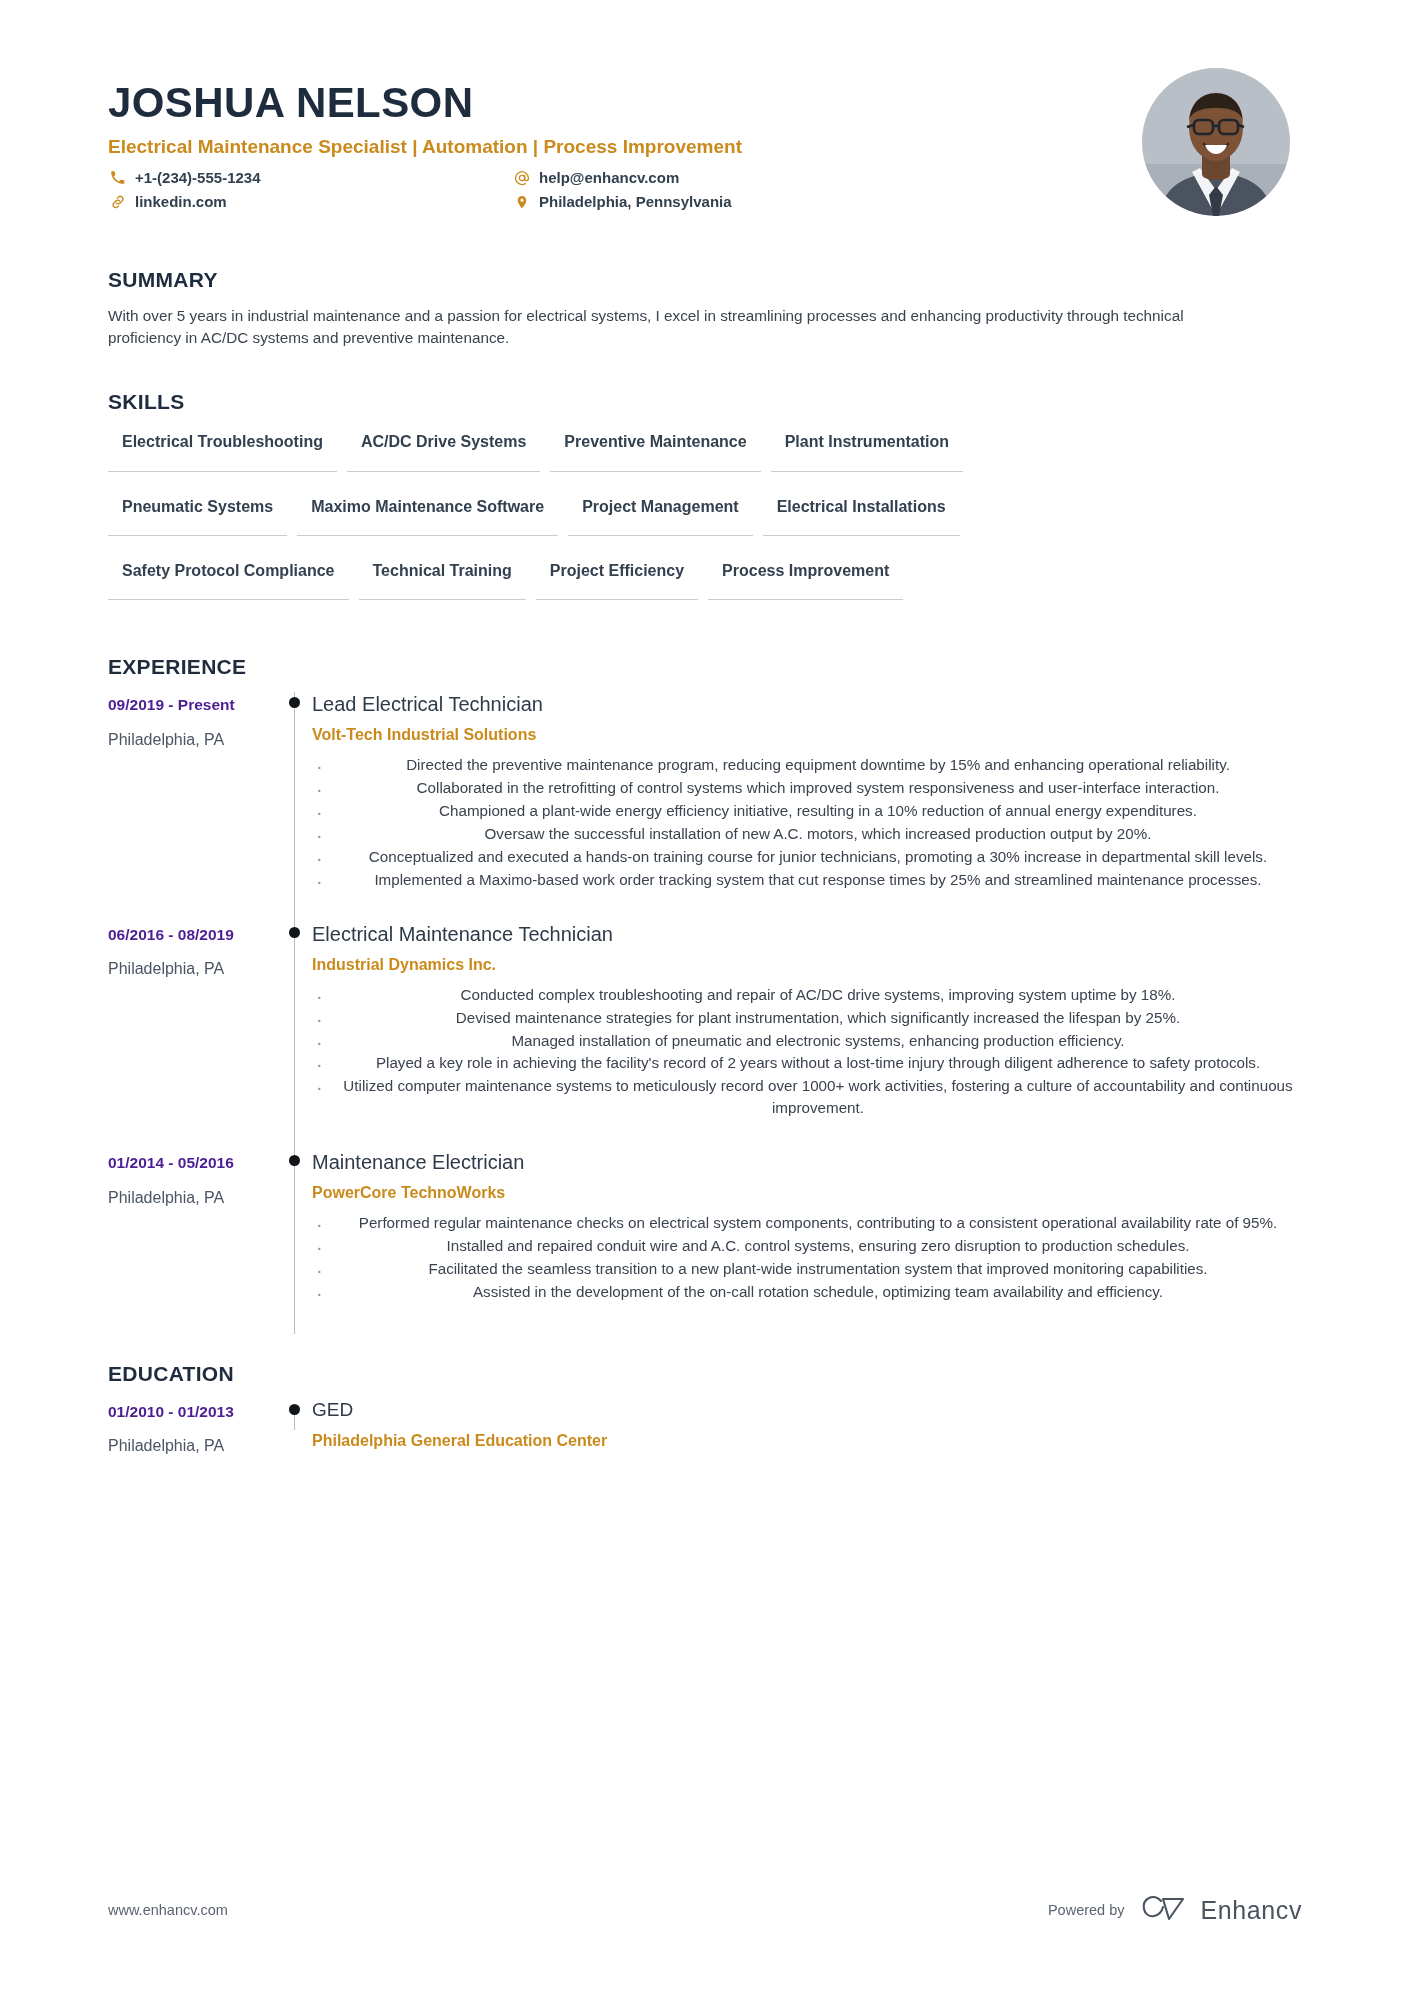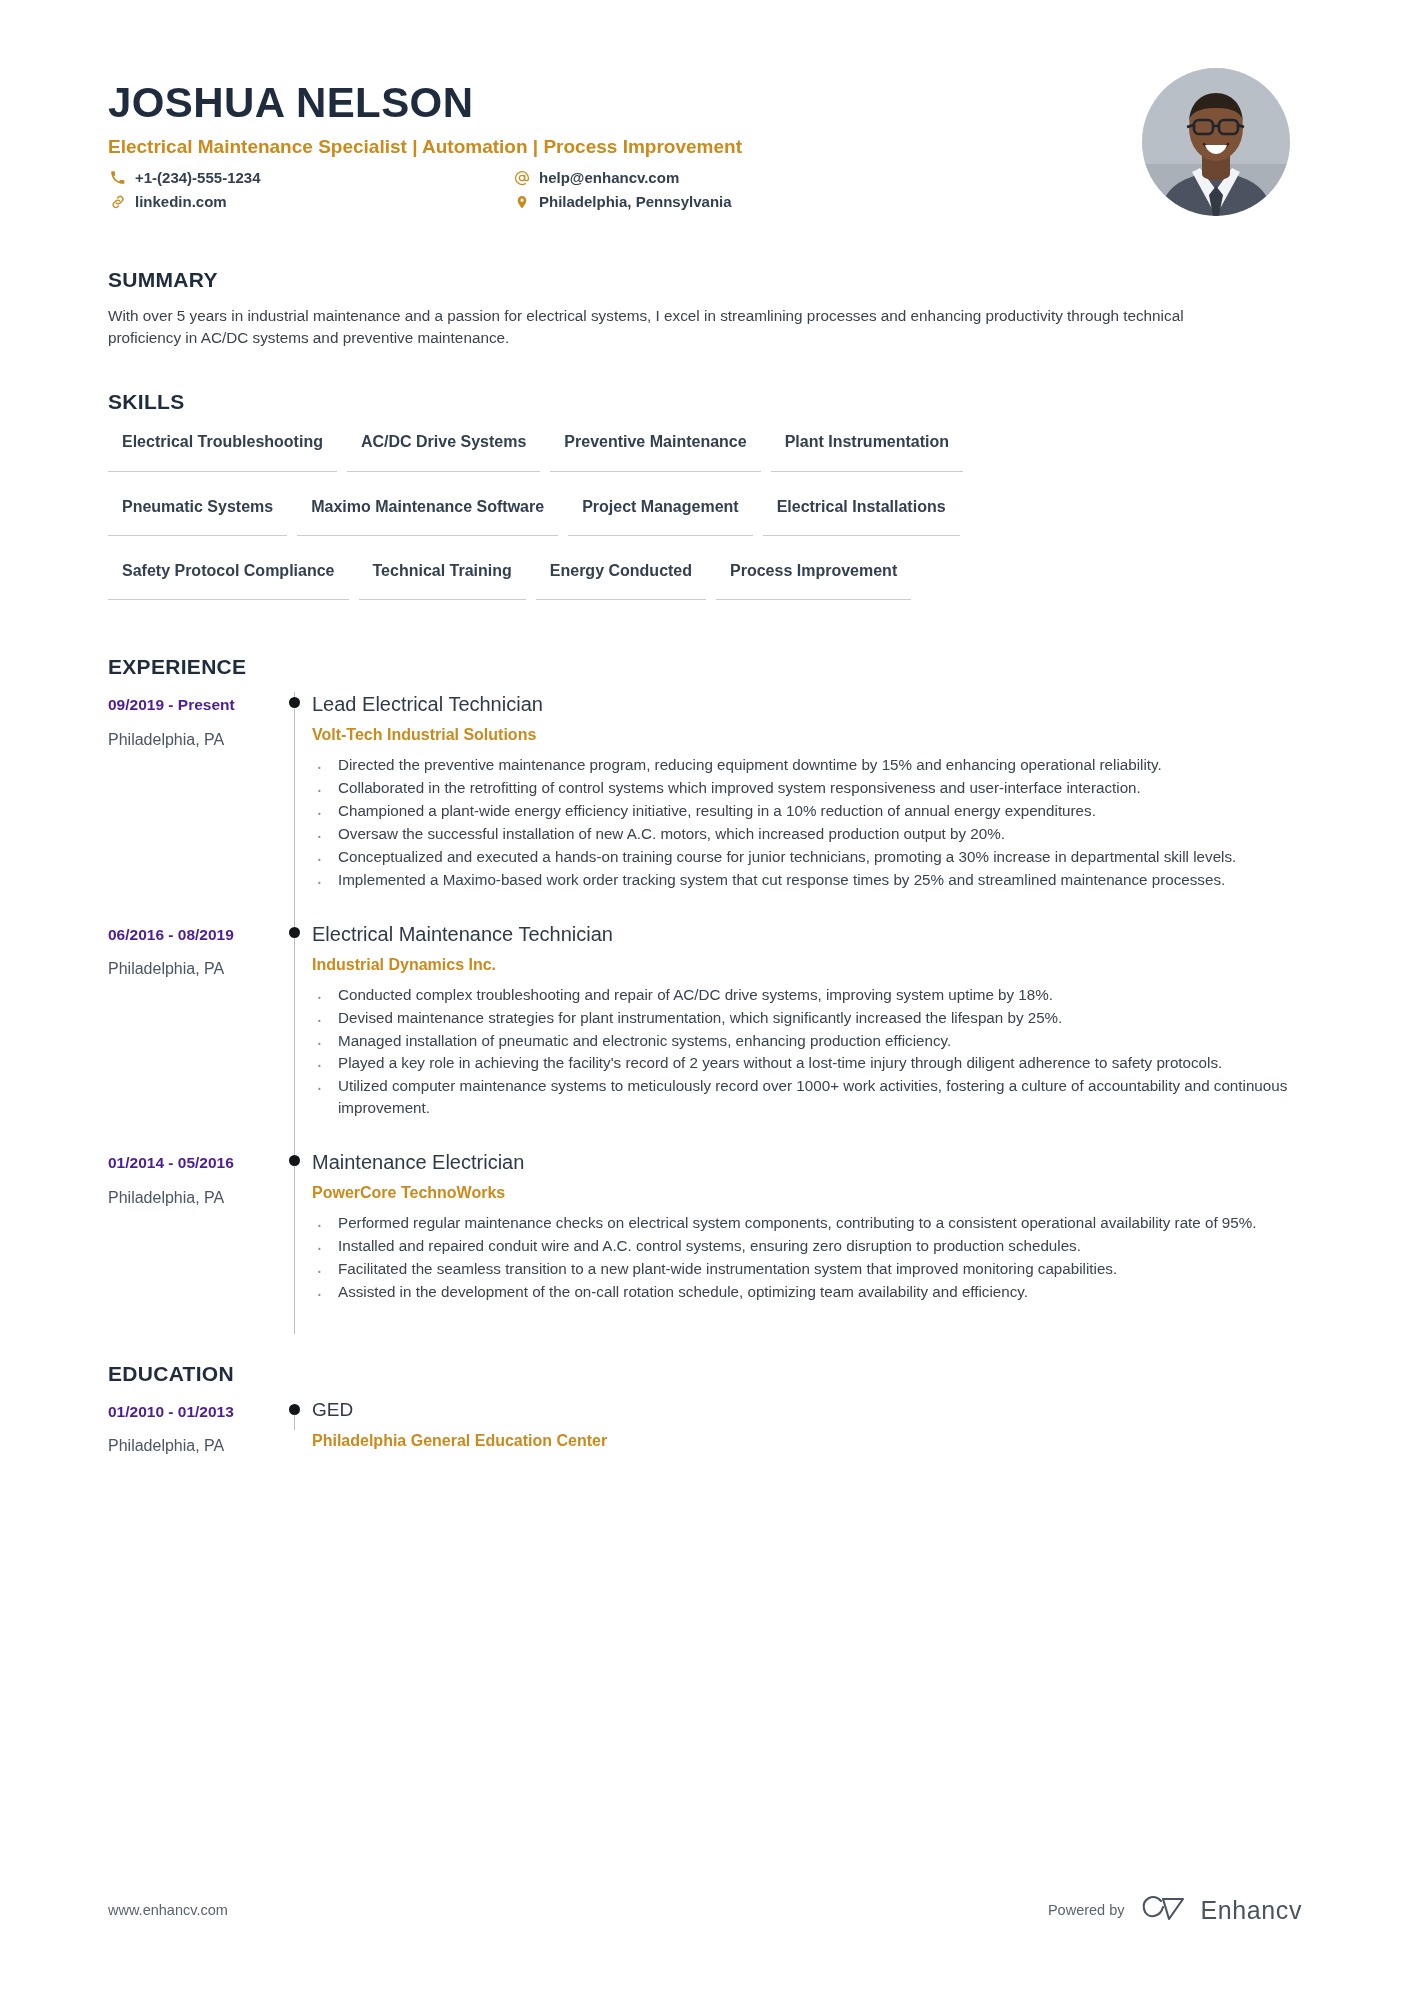--- a/index.html
+++ b/index.html
@@ -198,20 +198,21 @@
     margin: 0 0 10px 0;
   }
   .bullets { margin: 0; padding: 0; list-style: none; }
   .bullets li {
     position: relative;
     font-size: 15.2px;
     line-height: 1.44;
     color: #3b434f;
     padding-left: 26px;
     margin-bottom: 1px;
+    text-align: center;
   }
   .bullets li::before {
     content: "·";
     position: absolute;
     left: 4px;
     top: -2px;
     color: #8b929c;
     font-size: 20px;
     line-height: 1.44;
   }
@@ -373,21 +374,21 @@
           <div class="skill">Electrical Troubleshooting</div>
           <div class="skill">AC/DC Drive Systems</div>
           <div class="skill">Preventive Maintenance</div>
           <div class="skill">Plant Instrumentation</div>
           <div class="skill">Pneumatic Systems</div>
           <div class="skill">Maximo Maintenance Software</div>
           <div class="skill">Project Management</div>
           <div class="skill">Electrical Installations</div>
           <div class="skill">Safety Protocol Compliance</div>
           <div class="skill">Technical Training</div>
-          <div class="skill">Energy Conducted</div>
+          <div class="skill">Project Efficiency</div>
           <div class="skill">Process Improvement</div>
         </div>
   </div>
 
   <div class="section" id="experience-section">
     <h2 class="sec-title">EXPERIENCE</h2>
     <div id="experience-list">
           <div class="entry">
             <div class="entry-left">
               <div class="entry-date">09/2019 - Present</div>

